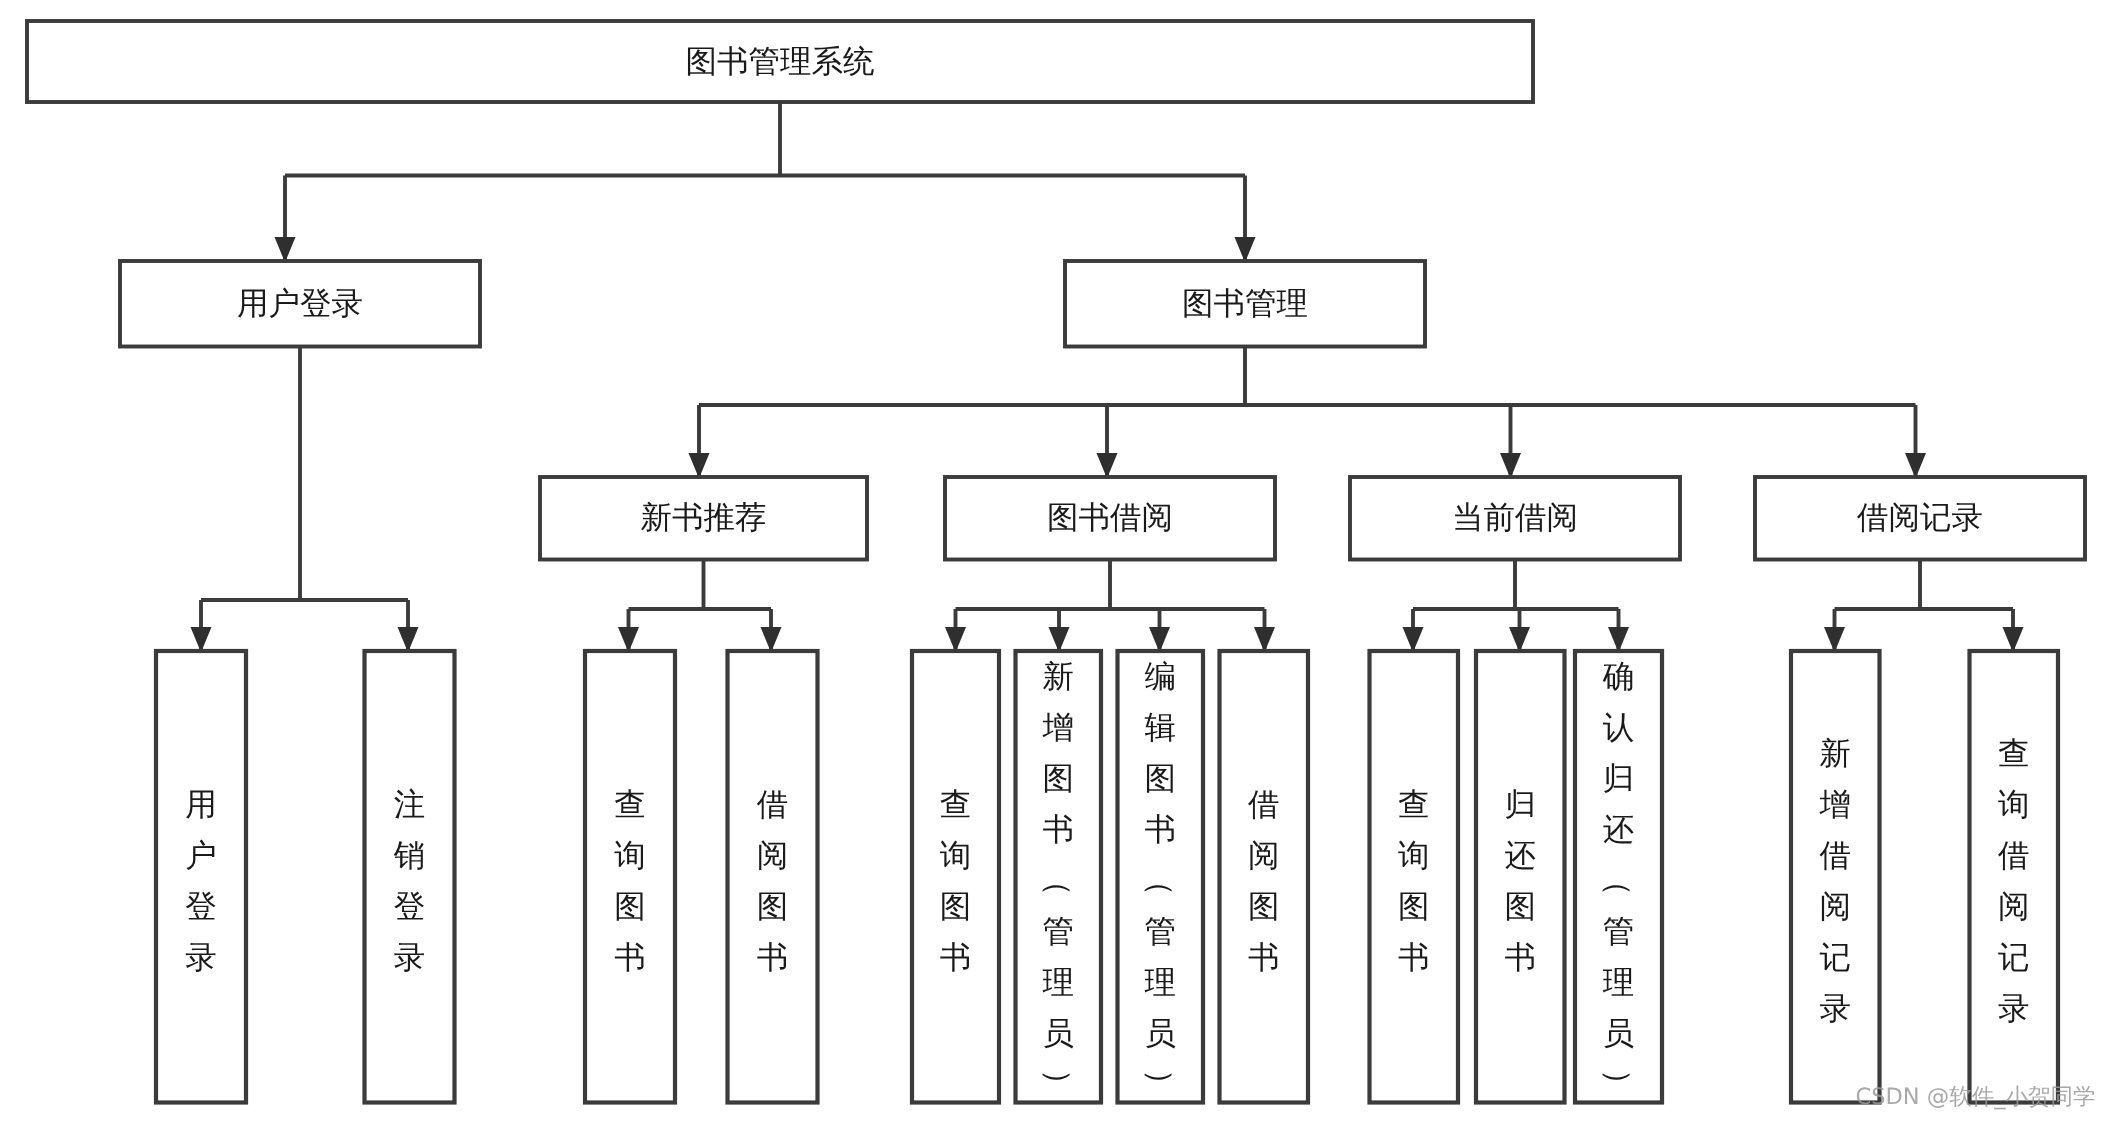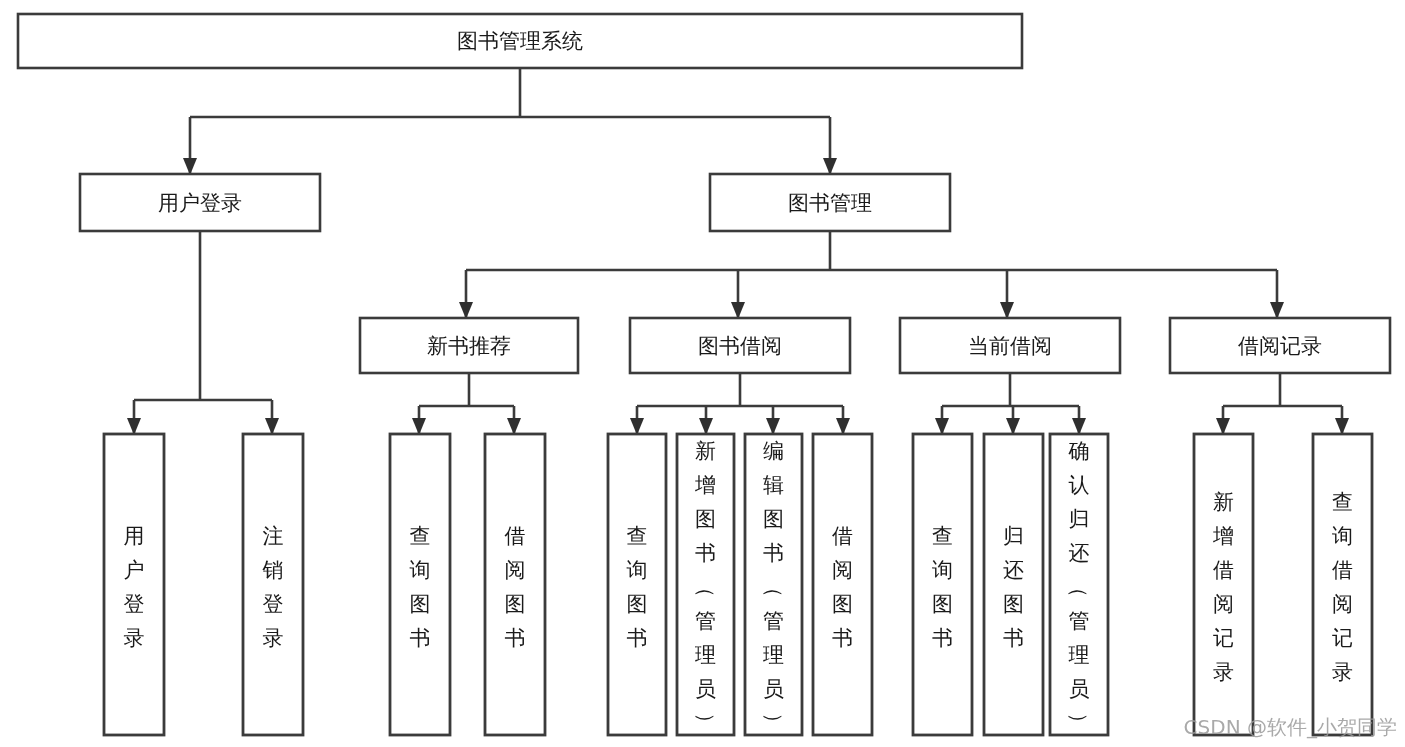--- a/index.html
+++ b/index.html
@@ -55,21 +55,21 @@
     font-family: "DejaVu Sans", "Liberation Sans", sans-serif;
     fill: #1a1a1a;
     font-size: 21px;
     text-anchor: middle;
   }
   .watermark-text {
     position: absolute;
     right: 8px;
     bottom: 6px;
     font-family: "DejaVu Sans", "Liberation Sans", sans-serif;
-    font-size: 20px;
+    font-size: 15px;
     color: #9b9b9b;
     opacity: 0.85;
     white-space: nowrap;
     pointer-events: none;
     user-select: none;
   }
 </style>
 </head>
 <body>
 

